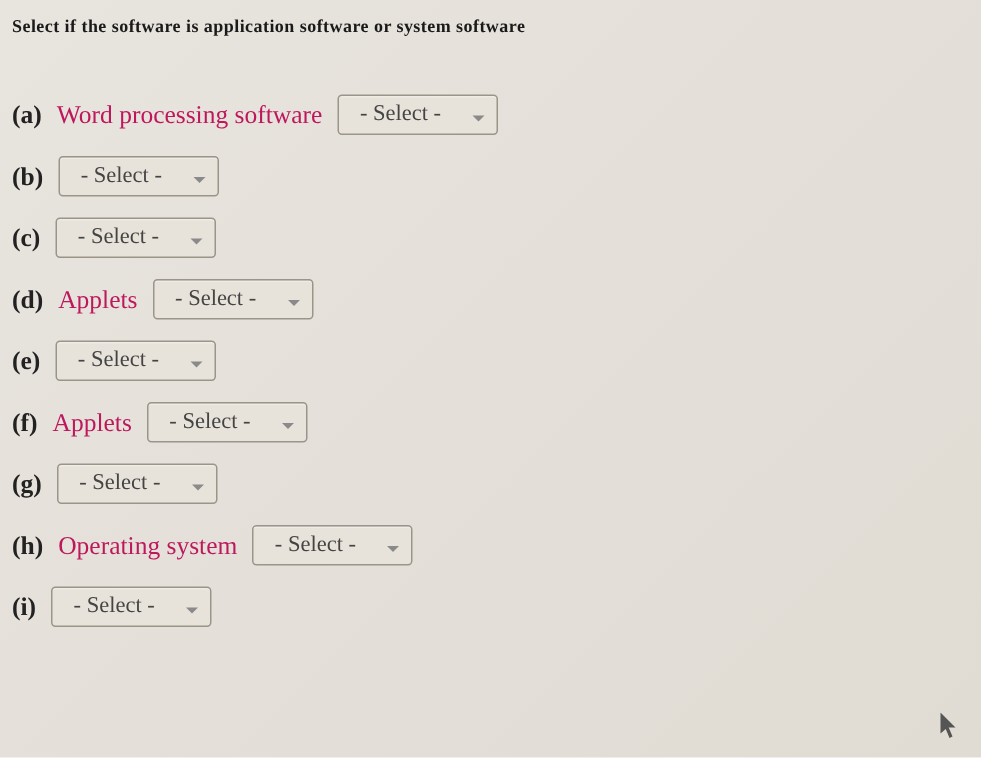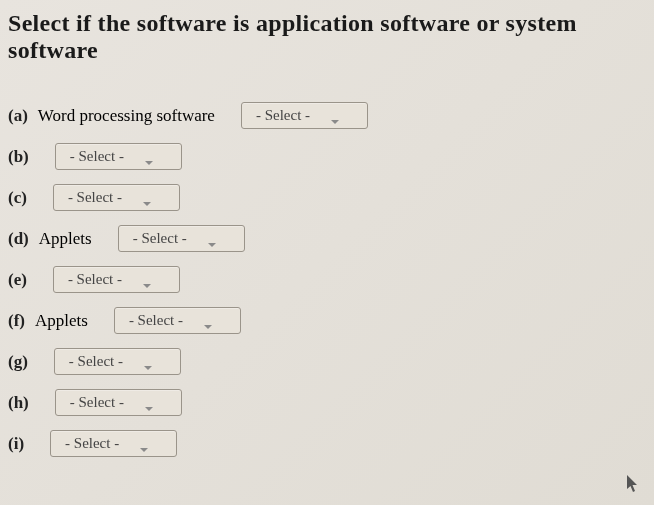--- a/index.html
+++ b/index.html
@@ -12,21 +12,21 @@
       height: 505px;
       background: linear-gradient(135deg, #e8e4de 0%, #e0dcd4 100%);
       font-family: Georgia, 'Times New Roman', serif;
       color: #2a2a2a;
       padding: 10px 8px;
       position: relative;
       overflow: hidden;
     }
     .title {
       font-weight: bold;
-      font-size: 24px;
+      font-size: 12px;
       letter-spacing: 0.3px;
       margin-bottom: 38px;
       color: #1a1a1a;
     }
     .items {
       display: flex;
       flex-direction: column;
       gap: 14px;
     }
     .item {
@@ -34,35 +34,34 @@
       align-items: center;
       gap: 10px;
       font-size: 17px;
       color: #333;
     }
     .marker {
       font-weight: bold;
       color: #222;
     }
     .label {
-      color: #000000;
+      color: #be185d;
     }
     .select-box {
       display: inline-flex;
-      align-items: flex-end;
+      align-items: center;
       gap: 20px;
       border: 1px solid #9a948a;
       background: #e8e3da;
       border-radius: 3px;
-      padding: 4px 27px 4px 14px;
+      padding: 4px 7px 4px 14px;
       font-size: 15px;
       color: #444;
       cursor: pointer;
       box-shadow: inset 0 1px 0 rgba(255,255,255,0.3);
-      margin-left: 16px;
     }
     .chevron {
       display: inline-block;
       width: 10px;
       height: 10px;
     }
     .chevron svg {
       width: 100%;
       height: 100%;
       fill: #8a8a8a;
@@ -155,20 +154,21 @@
     <div class="select-box">
       <span>- Select -</span>
       <span class="chevron"><svg viewBox="0 0 10 10">
             <path d="M1 3 L5 7 L9 3 Z"></path>
           </svg></span>
     </div>
   </div>
 
   <div class="item">
     <span class="marker">(h)</span>
+    <span class="label">Operating system</span>
     <div class="select-box">
       <span>- Select -</span>
       <span class="chevron"><svg viewBox="0 0 10 10">
             <path d="M1 3 L5 7 L9 3 Z"></path>
           </svg></span>
     </div>
   </div>
 
   <div class="item">
     <span class="marker">(i)</span>

